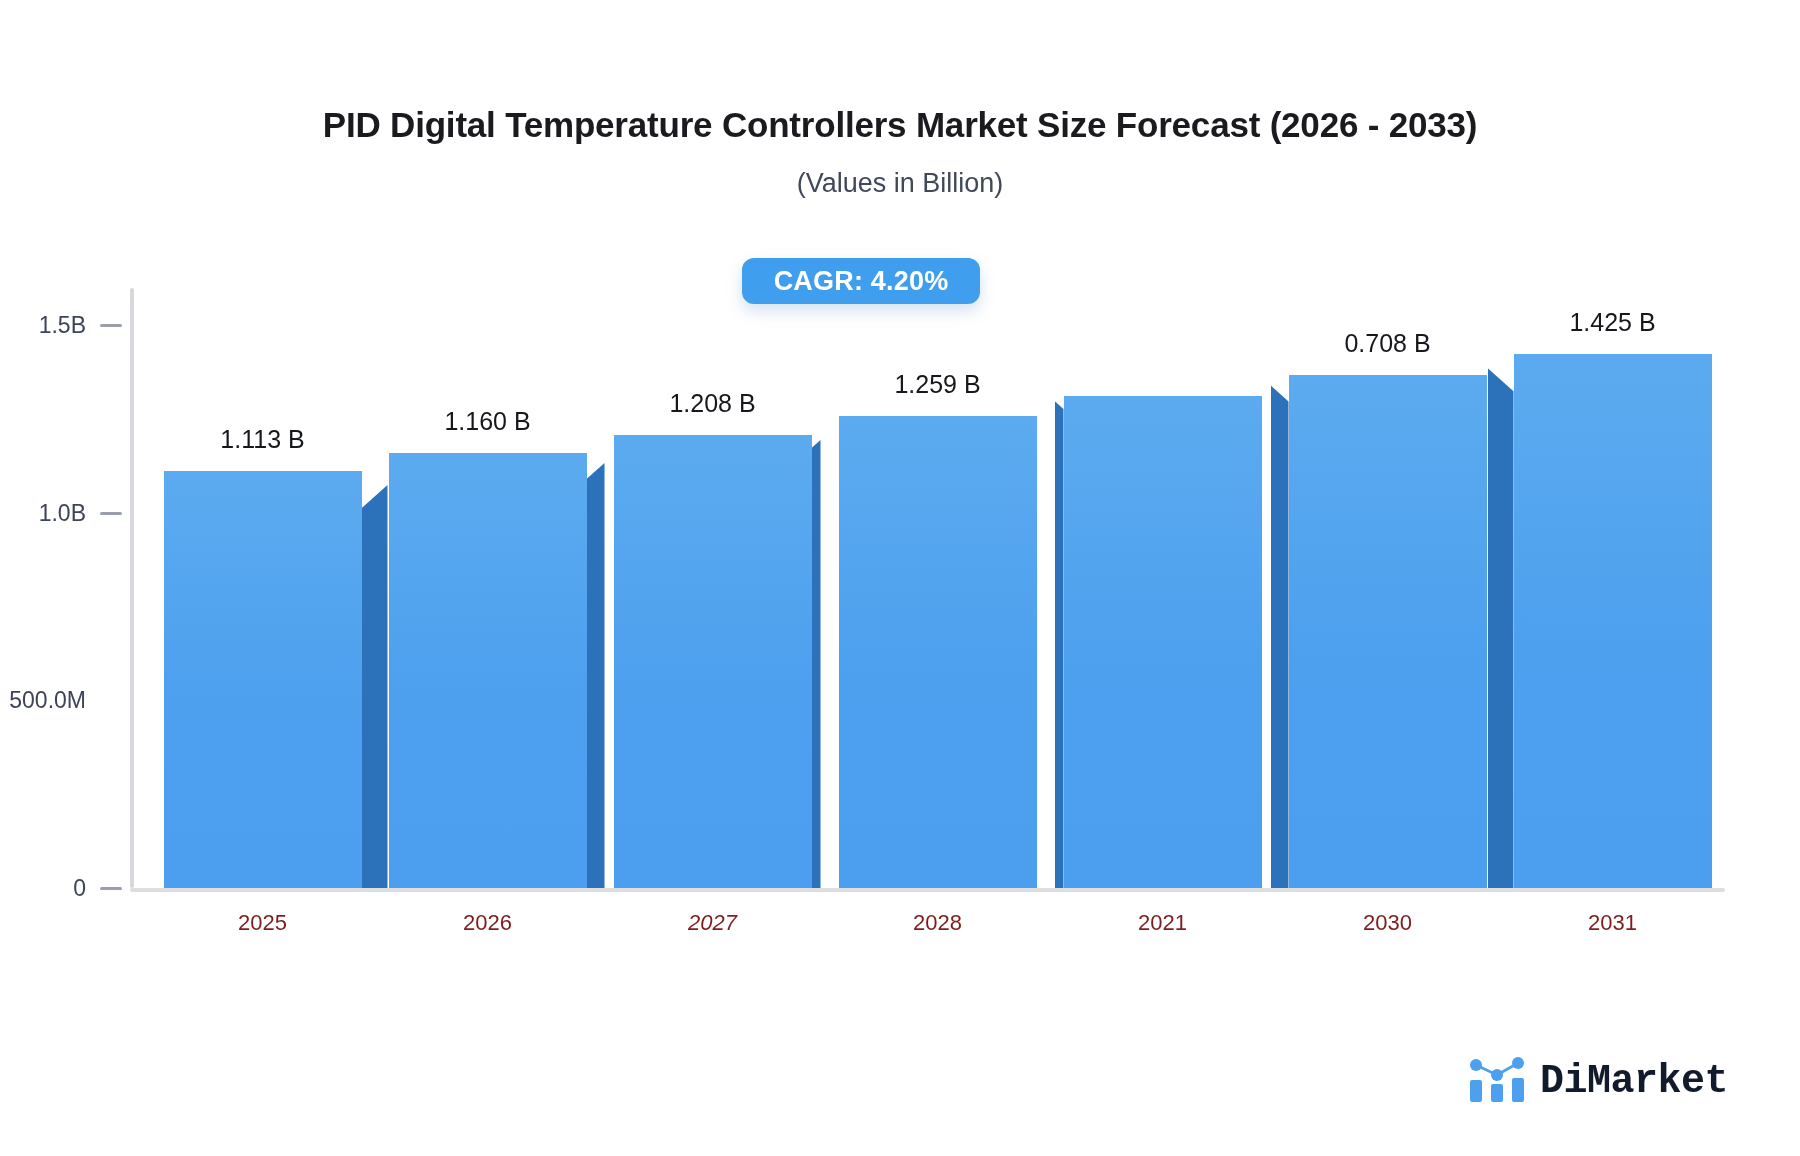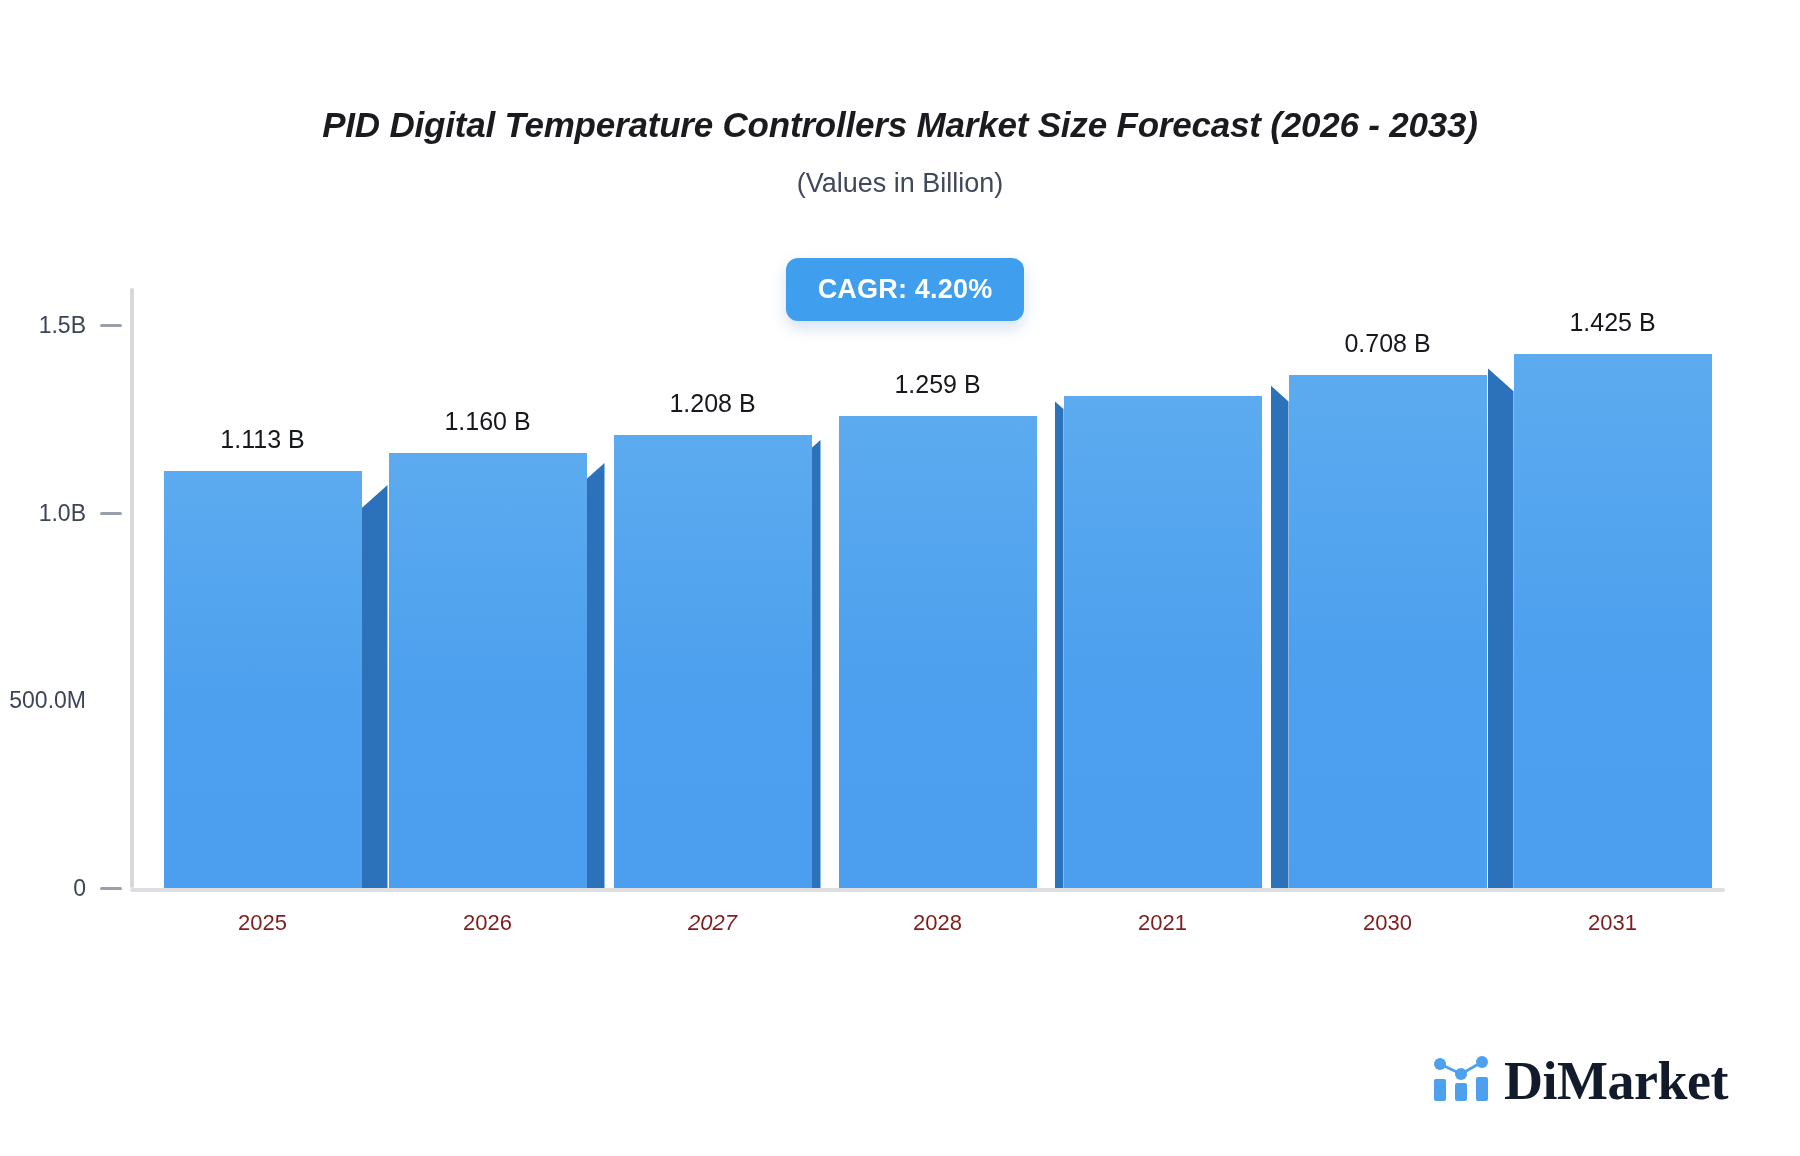--- a/index.html
+++ b/index.html
@@ -20,21 +20,20 @@
   
   #chart-title {
     position: absolute;
     left: 0; right: 0;
     top: 105px;
     text-align: center;
     font-size: 35px;
     font-weight: 700;
     color: #1b1b1f;
     letter-spacing: -0.2px;
-    font-style: italic;
   }
   #chart-subtitle {
     position: absolute;
     left: 0; right: 0;
     top: 168px;
     text-align: center;
     font-size: 27px;
     font-weight: 400;
     color: #41485a;
   }
@@ -138,24 +137,24 @@
     top: 622px;
     width: 260px;
     text-align: center;
     font-size: 22px;
     color: #7f1d1d;
   }
 
   
   #cagr-badge {
     position: absolute;
-    left: 786px;
+    left: 742px;
     top: 258px;
     width: 238px;
-    height: 63px;
+    height: 46px;
     border-radius: 12px;
     background: #409eee;
     display: flex;
     align-items: center;
     justify-content: center;
     box-shadow: 0 7px 16px rgba(60,120,190,0.22);
   }
   #cagr-text {
     color: #ffffff;
     font-size: 27px;
@@ -166,22 +165,22 @@
   
   #logo {
     position: absolute;
     right: 72px;
     bottom: 48px;
     display: flex;
     align-items: center;
     gap: 14px;
   }
   #logo-text {
-    font-family: Liberation Serif, serif;
-    font-size: 54px;
+    font-family: Liberation Mono, monospace;
+    font-size: 40px;
     font-weight: 700;
     color: #121b2c;
     letter-spacing: -0.5px;
     line-height: 1;
   }
 </style>
 </head>
 <body>
 
 <div id="page">

